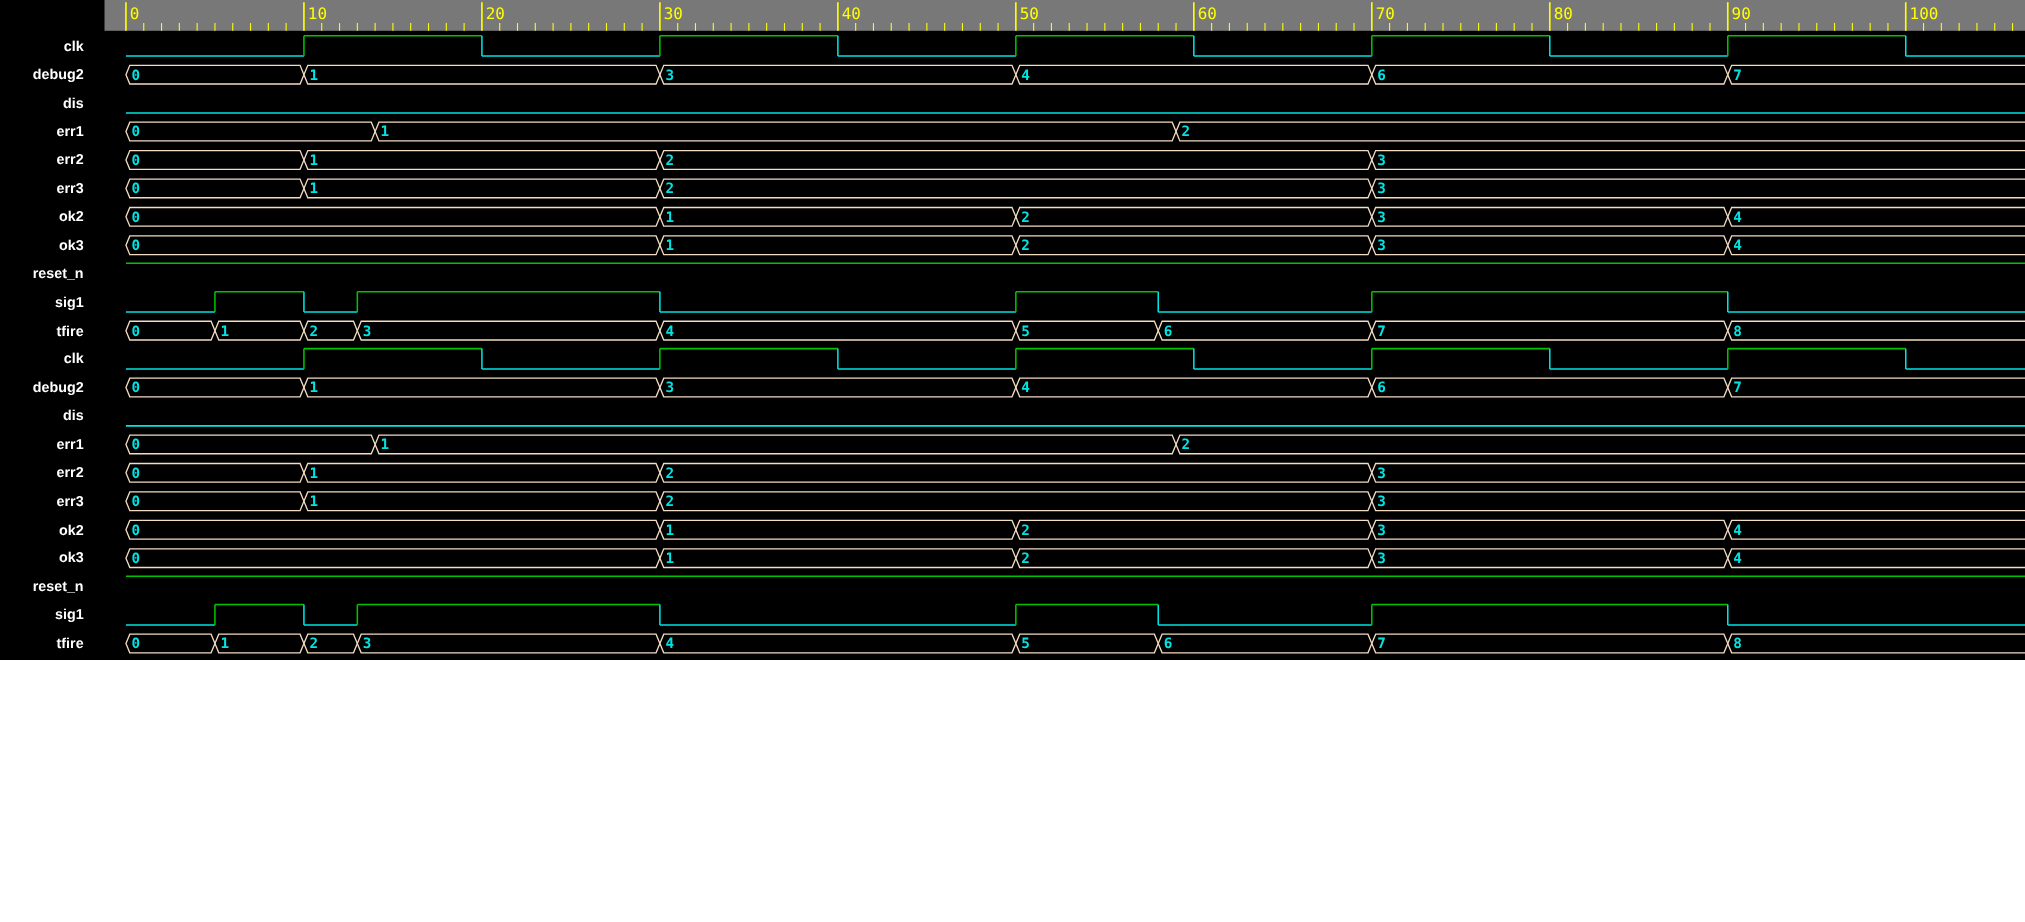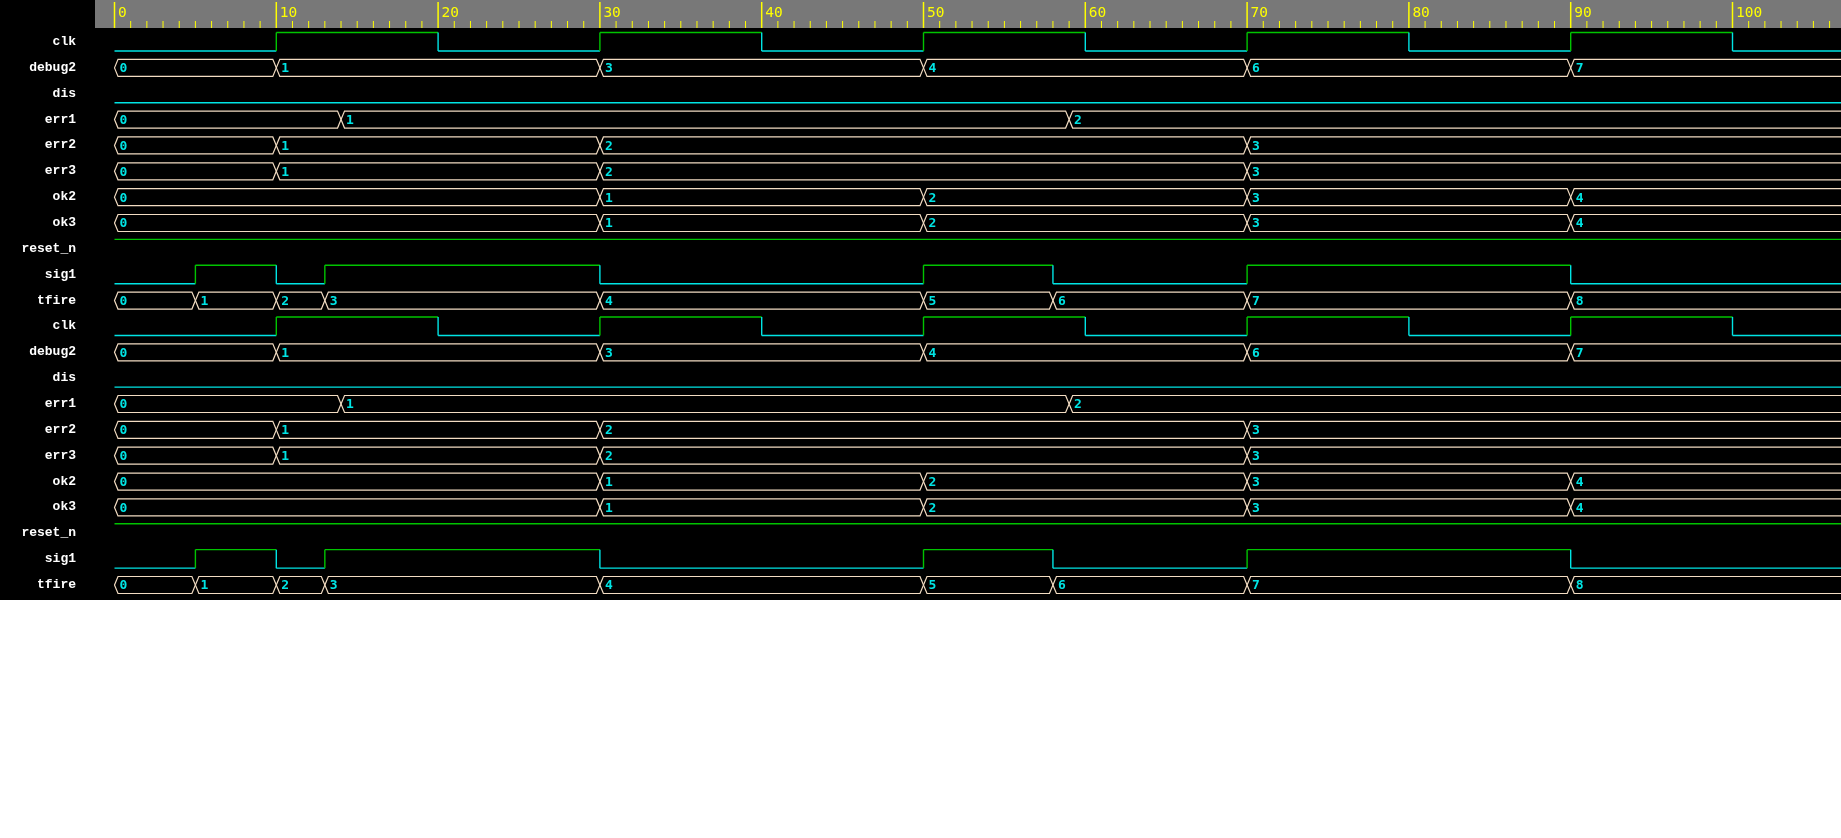--- a/index.html
+++ b/index.html
@@ -1,21 +1,21 @@
 <!DOCTYPE html>
 <html><head>
 <meta charset="utf-8">
 <style>
   html,body{margin:0;padding:0;background:#fff;}
   #stage{position:relative;width:1841px;height:838px;overflow:hidden;background:#ffffff;
          font-family:"Liberation Sans",sans-serif;}
   #wavearea{position:absolute;left:0;top:0;width:1841px;height:600px;background:#000;}
   #wave-svg{position:absolute;left:0;top:0;}
   .signame{position:absolute;left:0;width:76px;text-align:right;height:16px;line-height:16px;
-           font-family:Liberation Mono, monospace;font-size:13px;font-weight:bold;color:#ffffff;
+           font-family:Liberation Sans, sans-serif;font-size:13px;font-weight:bold;color:#ffffff;
            white-space:nowrap;}
   #footer{position:absolute;left:0;top:600px;width:1841px;height:238px;background:#ffffff;}
 </style>
 </head>
 <body>
 
 <div id="stage">
 
   <div id="wavearea">
     <svg id="wave-svg" width="1841" height="600">

